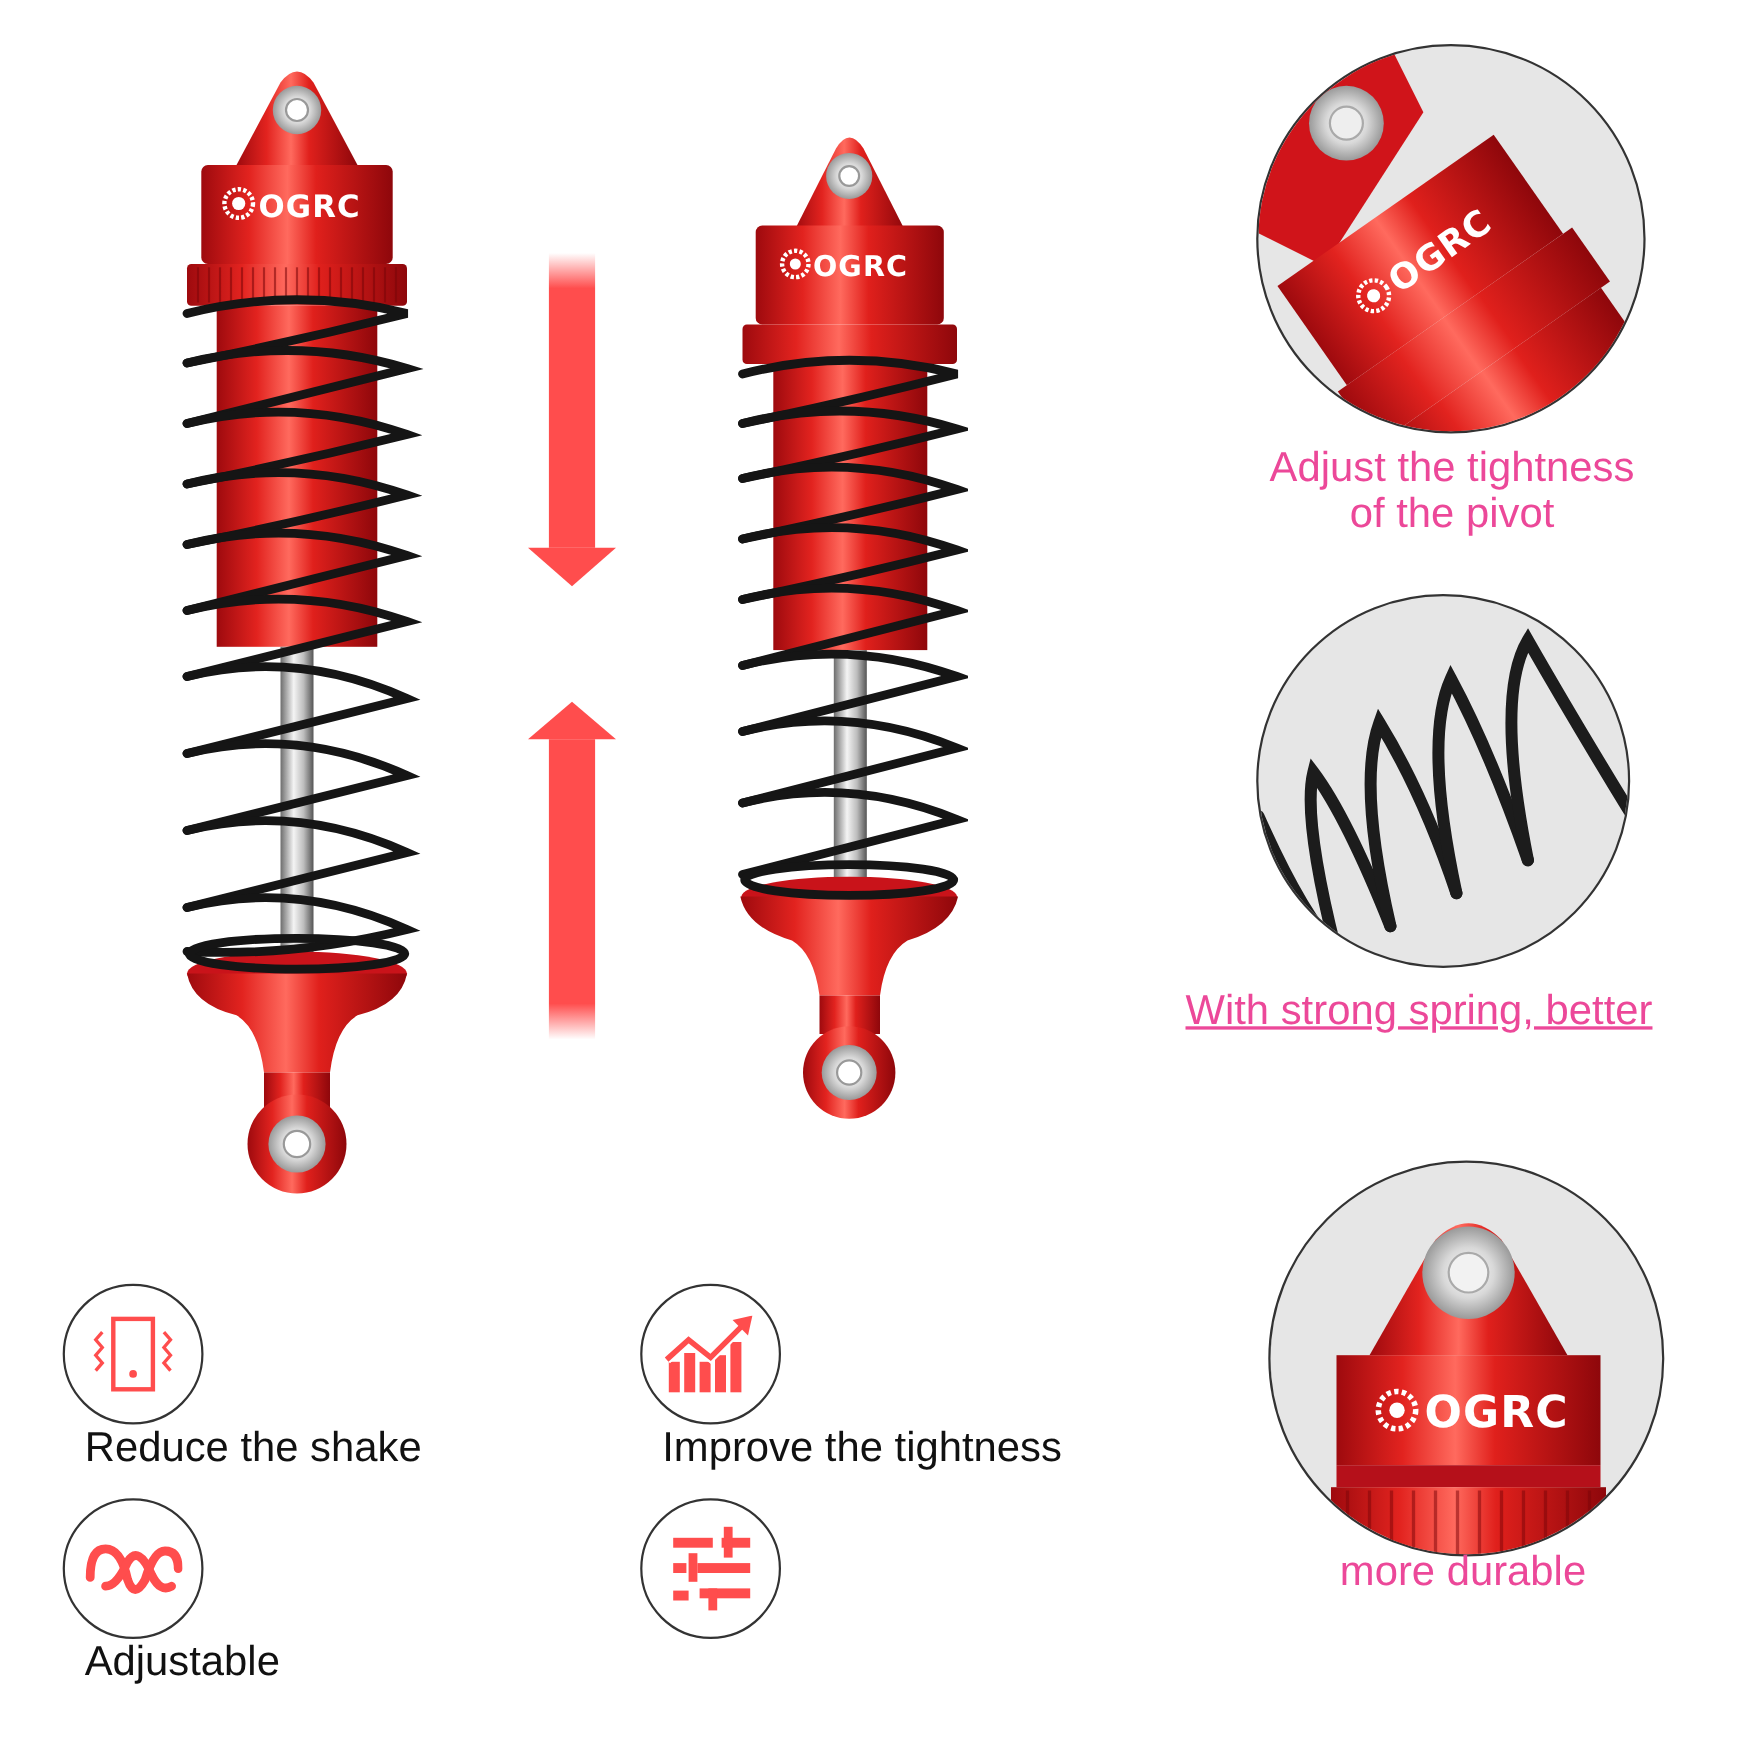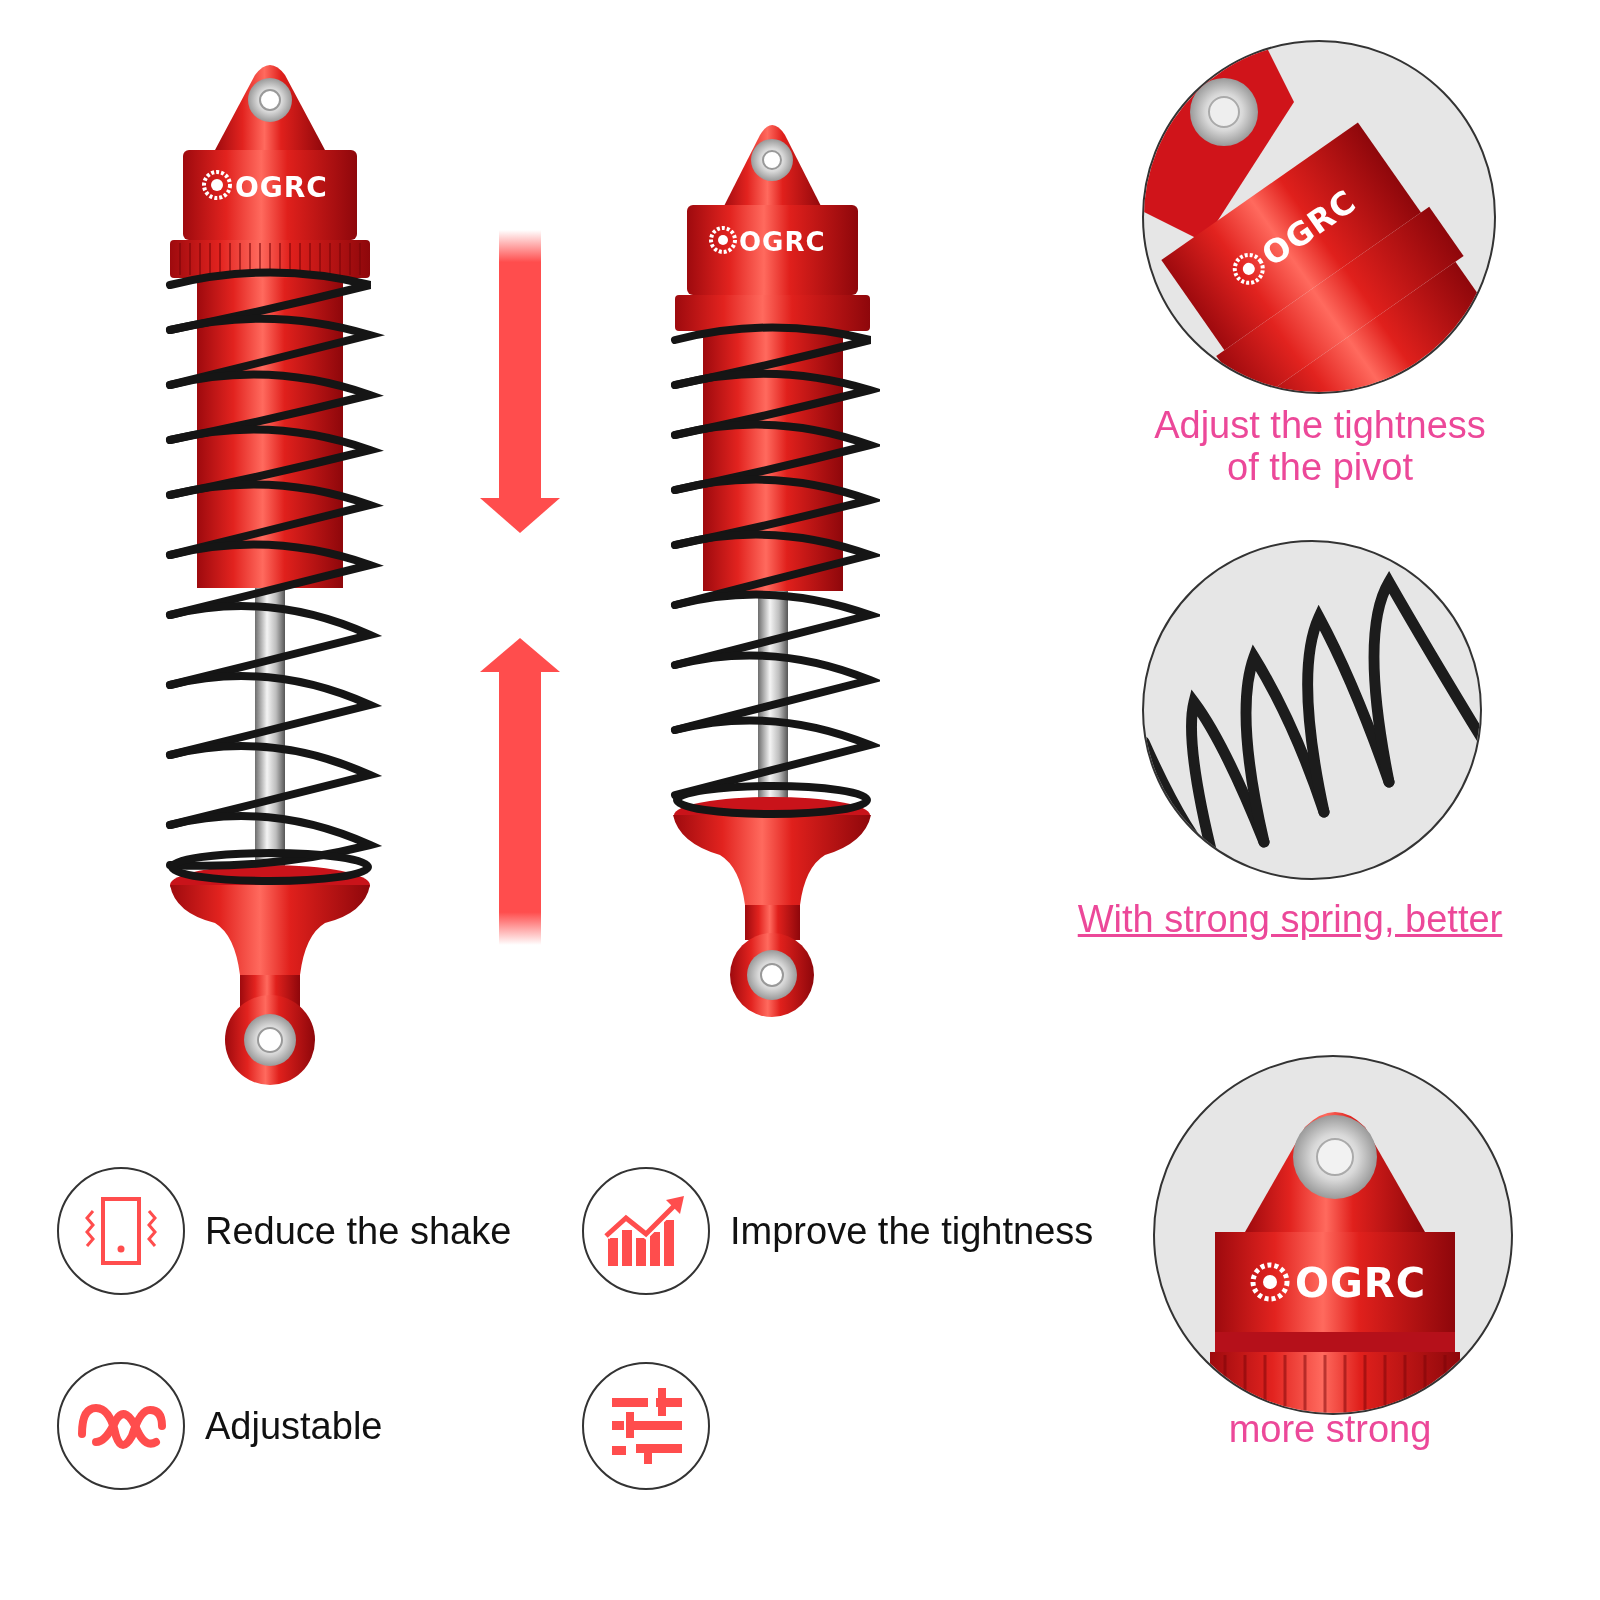--- a/index.html
+++ b/index.html
@@ -1,21 +1,21 @@
 <!DOCTYPE html>
 <html><head>
 <meta charset="utf-8">
 <style>
   html, body { margin: 0; padding: 0; background: #ffffff; }
   body { width: 1600px; height: 1600px; position: relative; overflow: hidden; font-family: "Liberation Sans", sans-serif; color: #111; }
   .abs { position: absolute; }
   .shock svg, .arrows svg, .detail svg, .feat-icon svg { display: block; }
   .detail-circle { position: absolute; border-radius: 50%; border: 2px solid #333; background: #e6e6e6; overflow: hidden; box-sizing: border-box; }
   .caption { position: absolute; text-align: center; font-size: 38px; line-height: 42px; color: #ec4899; }
-  .feat { position: absolute; display: flex; align-items: center; }
+  .feat { position: absolute; display: flex; align-items: flex-start; flex-direction: column; }
   .feat-icon { width: 128px; height: 128px; border-radius: 50%; border: 2px solid #333; box-sizing: border-box; display: flex; align-items: center; justify-content: center; background: #fff; flex-shrink: 0; }
   .feat-label { font-size: 38px; margin-left: 20px; color: #111; white-space: nowrap; }
   .brand { font-family: "DejaVu Sans", sans-serif; font-weight: bold; fill: #fff; letter-spacing: 1px; }
 </style>
 </head>
 <body>
 
 <svg width="0" height="0" style="position:absolute">
   <defs>
     <linearGradient id="redBody" x1="0" x2="1" y1="0" y2="0">
@@ -219,21 +219,21 @@
       <line x1="190" y1="298" x2="190" y2="360"></line>
         <line x1="210" y1="298" x2="210" y2="360"></line>
         <line x1="230" y1="298" x2="230" y2="360"></line>
       <line x1="250" y1="298" x2="250" y2="360"></line>
         <line x1="270" y1="298" x2="270" y2="360"></line>
         <line x1="290" y1="298" x2="290" y2="360"></line>
     </g>
   </svg>
 </div>
 <div class="caption" style="left:1110px; top:1408px; width:440px;">
-  <div>more strong</div>
+  <div>more durable</div>
 </div>
 
 <div class="feat" style="left:57px; top:1167px;">
   <div class="feat-icon">
     <svg width="80" height="80" viewBox="0 0 80 80">
       <rect x="22" y="8" width="36" height="64" fill="none" stroke="#ff4d4d" stroke-width="4"></rect>
       <circle cx="40" cy="58" r="3.5" fill="#ff4d4d"></circle>
       <polyline points="12,20 6,27 12,34 6,41 12,48 6,55" fill="none" stroke="#ff4d4d" stroke-width="3"></polyline>
       <polyline points="68,20 74,27 68,34 74,41 68,48 74,55" fill="none" stroke="#ff4d4d" stroke-width="3"></polyline>
     </svg>

